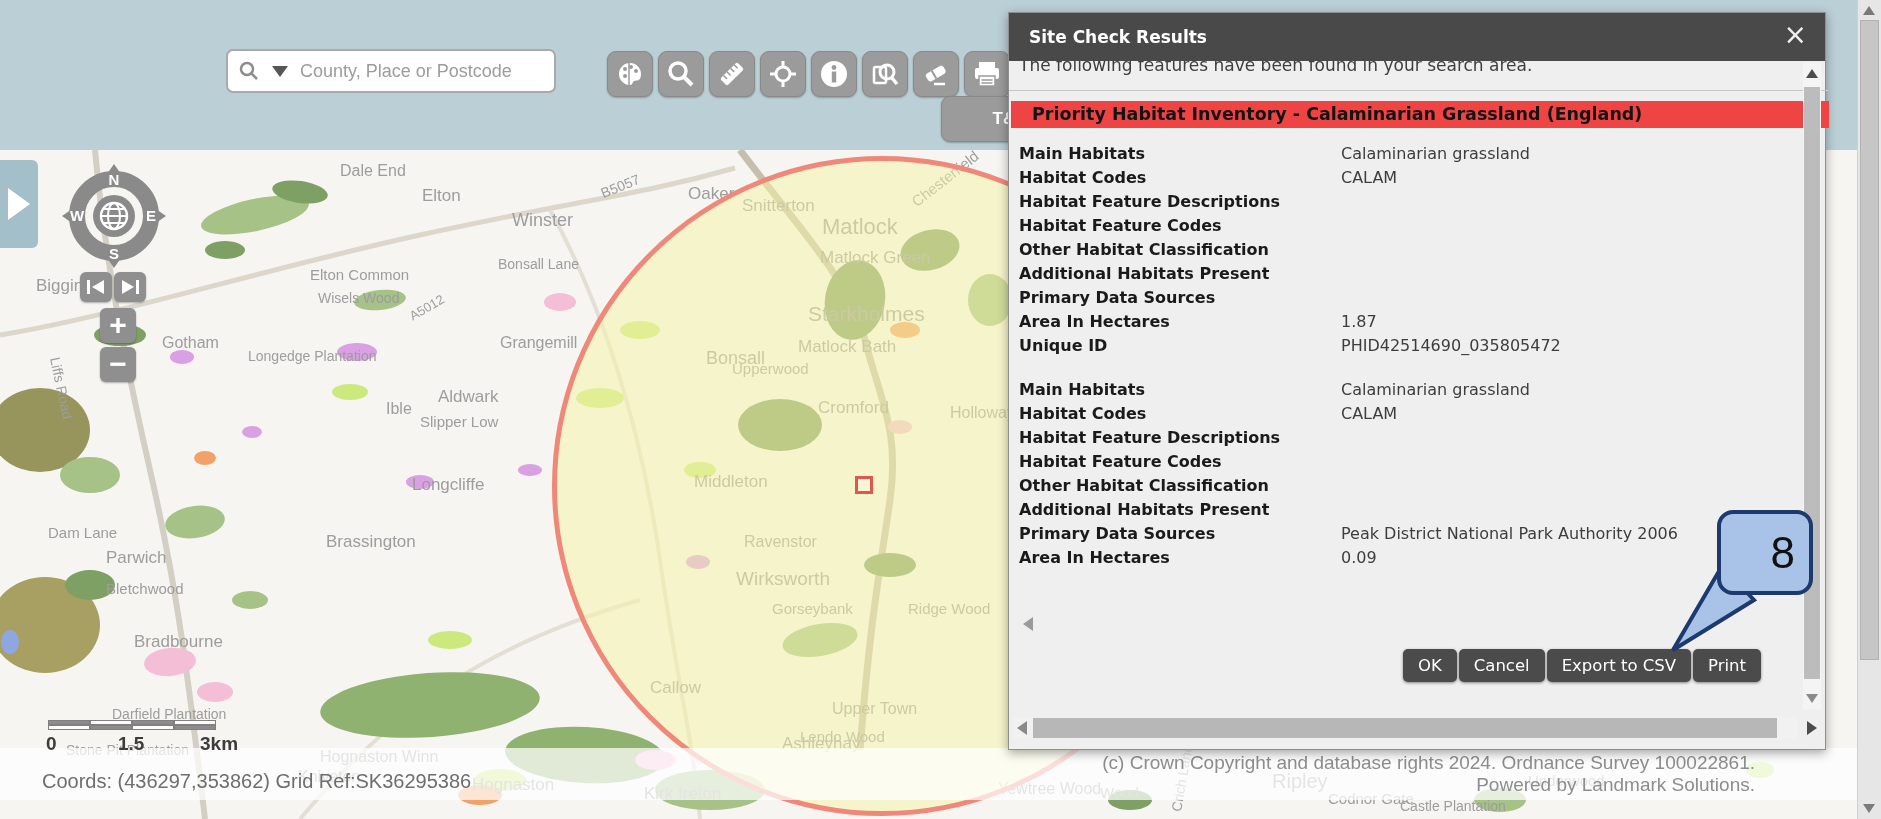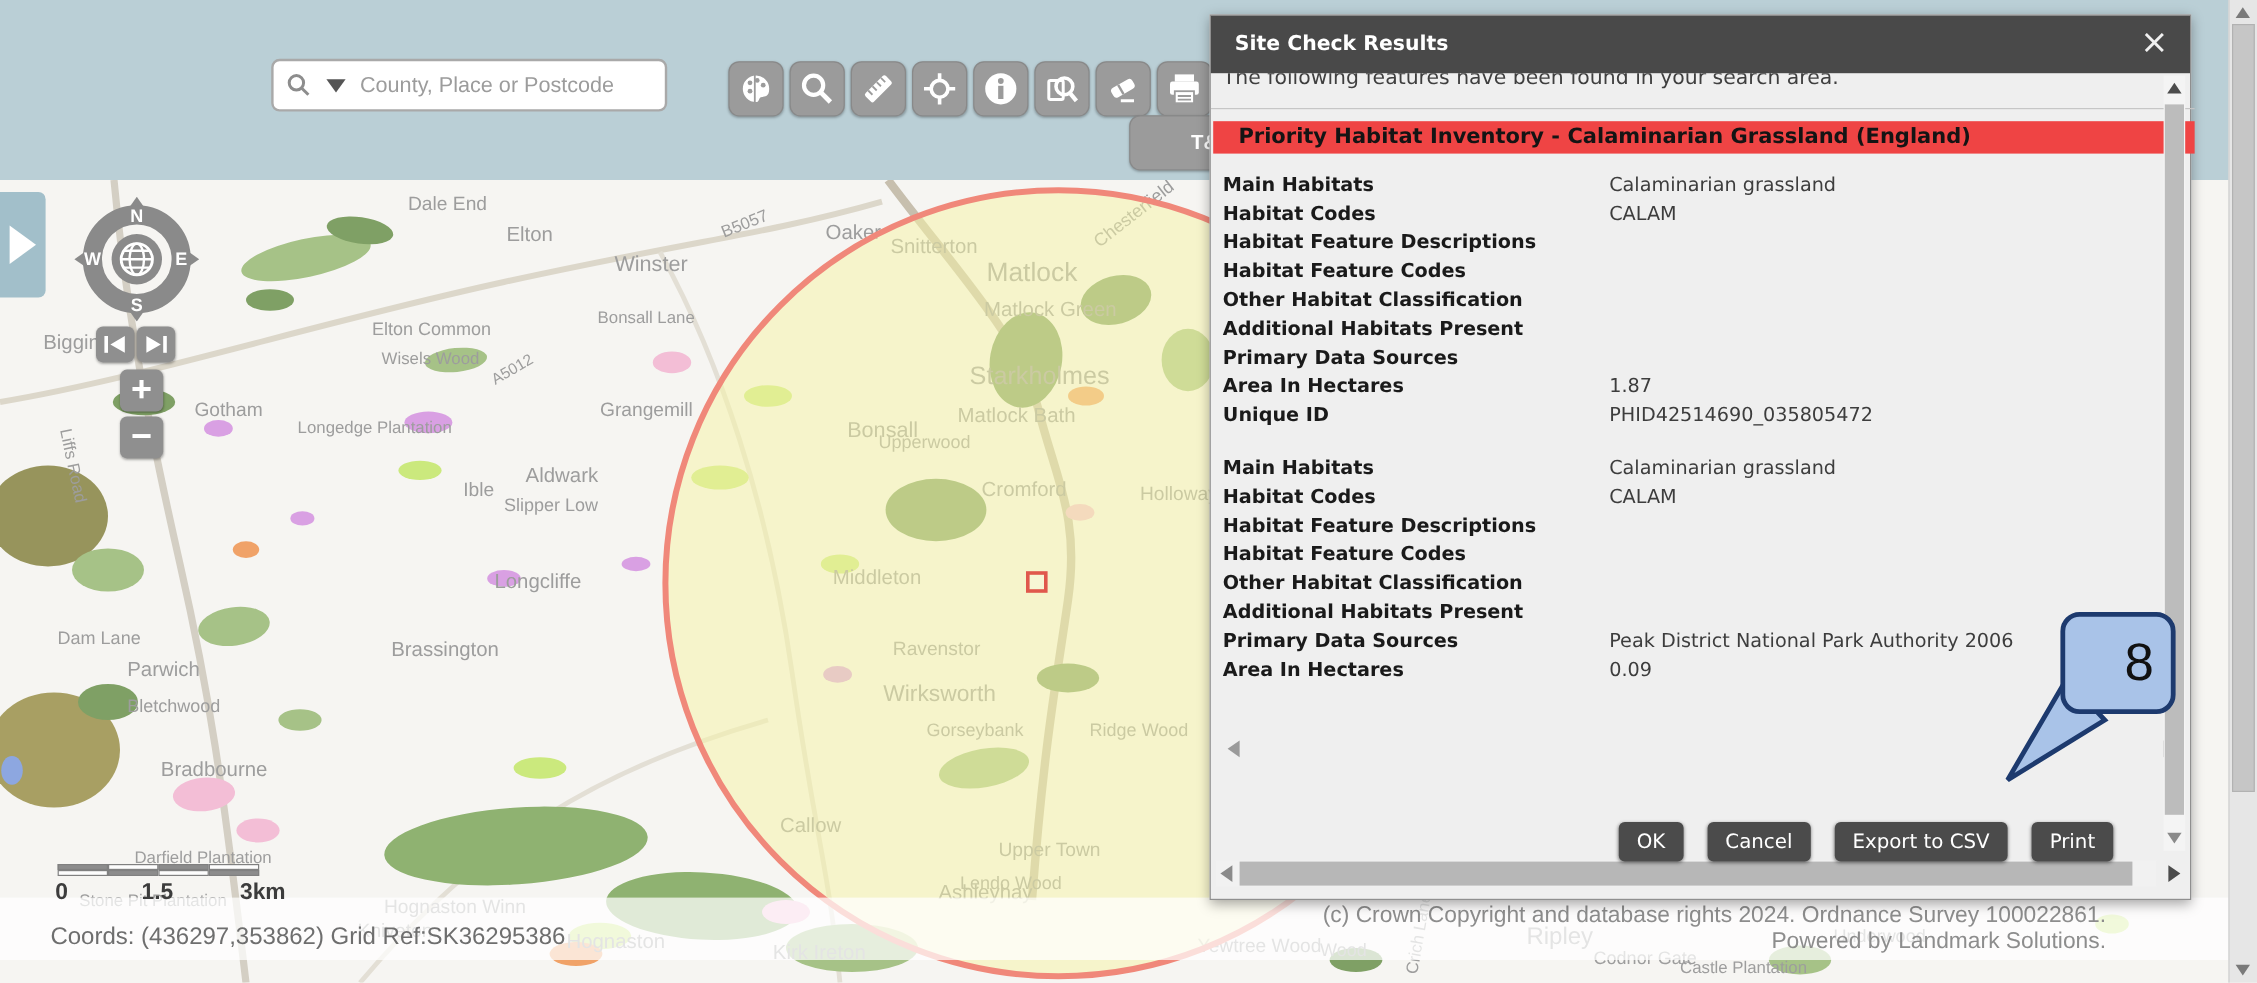--- a/index.html
+++ b/index.html
@@ -61,21 +61,21 @@
   .dlg-vscroll{position:absolute;right:4px;top:50px;width:18px;height:646px;background:#f4f4f4;}
   .dlg-vthumb{position:absolute;left:1px;top:24px;width:16px;height:592px;background:#bcbcbc;}
   .arr-up{position:absolute;left:3px;top:6px;width:0;height:0;border-left:6px solid transparent;border-right:6px solid transparent;border-bottom:9px solid #4c4c4c;}
   .arr-dn{position:absolute;left:3px;bottom:6px;width:0;height:0;border-left:6px solid transparent;border-right:6px solid transparent;border-top:9px solid #8a8a8a;}
   
   .dlg-hscroll{position:absolute;left:4px;bottom:10px;right:28px;height:22px;background:#f1f1f1;}
   .dlg-hthumb{position:absolute;left:20px;top:1px;height:20px;width:744px;background:#b7b7b7;}
   .arr-left{position:absolute;left:4px;top:4px;width:0;height:0;border-top:7px solid transparent;border-bottom:7px solid transparent;border-right:10px solid #8a8a8a;}
   .arr-right{position:absolute;right:-20px;top:4px;width:0;height:0;border-top:7px solid transparent;border-bottom:7px solid transparent;border-left:10px solid #4c4c4c;}
   
-  .dlg-buttons{position:absolute;right:64px;top:672px;display:flex;gap:20px;margin-left:44px;}
+  .dlg-buttons{position:absolute;right:64px;top:636px;display:flex;gap:2px;margin-left:44px;}
   .dlg-btn{background:#4b4b4b;color:#fff;border:none;border-radius:5px;font-size:16.5px;font-family:"DejaVu Sans",sans-serif;padding:7px 15px;box-shadow:0 1px 3px rgba(0,0,0,.45);cursor:pointer;}
   
   .callout-box{position:absolute;left:1717px;top:510px;width:96px;height:85px;background:#a9c3e8;border:4px solid #1d3a6e;border-radius:16px;z-index:12;box-sizing:border-box;display:flex;align-items:center;justify-content:flex-end;padding-right:14px;color:#111;font-size:44px;}
   .callout-tail{position:absolute;left:1650px;top:550px;z-index:11;}
   
   .page-scrollbar{position:absolute;right:0;top:0;width:24px;height:819px;background:#e6e6e6;border-left:1px solid #cfcfcf;z-index:15;box-sizing:border-box;}
   .page-thumb{position:absolute;left:2px;top:20px;width:19px;height:640px;background:#c6c6c6;border:1px solid #b2b2b2;box-sizing:border-box;}
   .ps-up{position:absolute;left:5px;top:6px;width:0;height:0;border-left:6px solid transparent;border-right:6px solid transparent;border-bottom:9px solid #7a7a7a;}
   .ps-dn{position:absolute;left:5px;bottom:6px;width:0;height:0;border-left:6px solid transparent;border-right:6px solid transparent;border-top:9px solid #7a7a7a;}
 </style>

